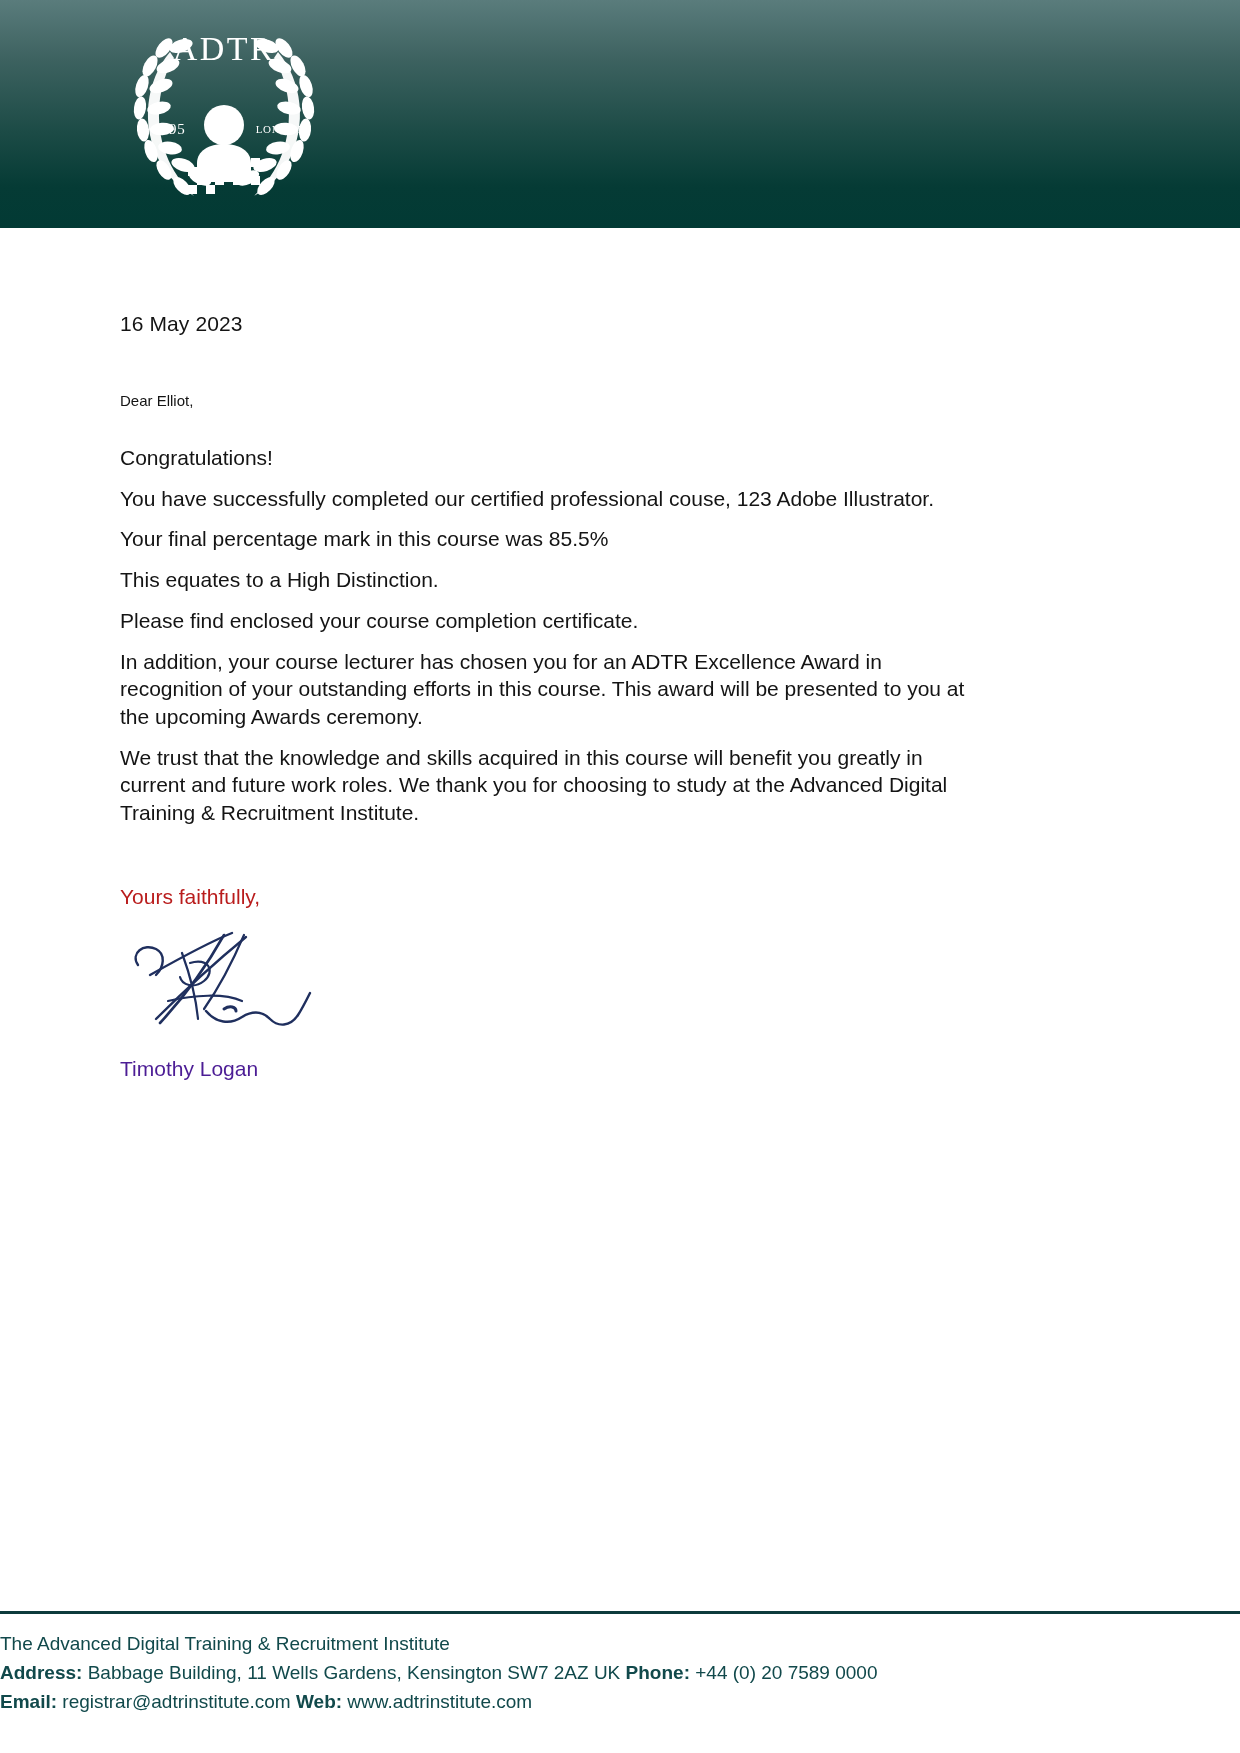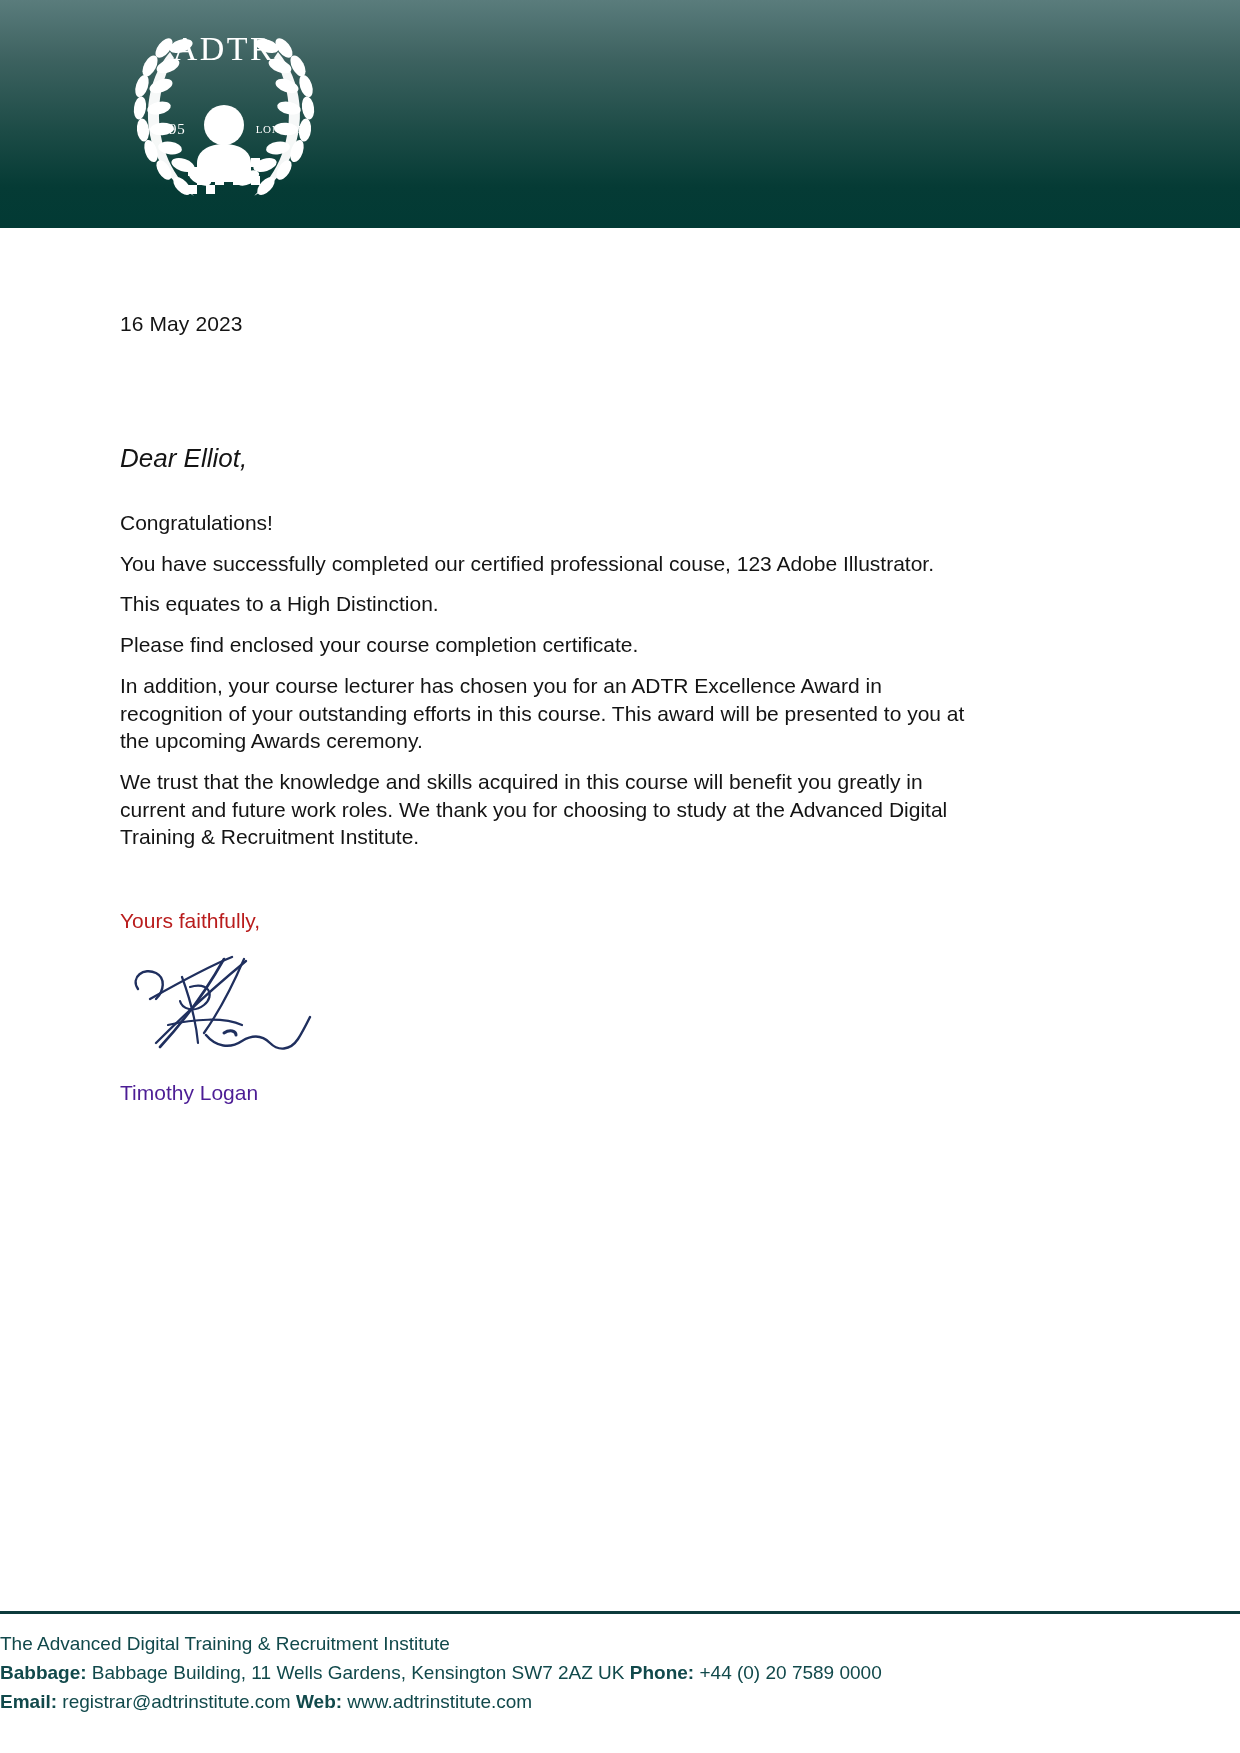--- a/index.html
+++ b/index.html
@@ -45,24 +45,23 @@
     padding: 16px 120px;
     box-sizing: border-box;
   }
   .date-line {
     margin-top: 68px;
     font-size: 21px;
     color: #141414;
     letter-spacing: .1px;
   }
   .salutation {
-    margin-top: 107px;
-    font-size: 26px;
-    color: #141414;
-    font-style: italic;
+    margin-top: 56px;
+    font-size: 15px;
+    color: #141414;
   }
   .para {
     margin-top: 13px;
     font-size: 21px;
     line-height: 1.32;
     color: #141414;
     max-width: 855px;
   }
   .para.first-body { margin-top: 35px; }
   .closing {
@@ -192,20 +191,21 @@
   <div class="letter">
 
     <div class="date-line">16 May 2023</div>
 
     <div class="salutation">Dear Elliot,</div>
 
     <div class="para first-body">Congratulations!</div>
 
     <div class="para">You have successfully completed our certified professional couse, 123 Adobe Illustrator.</div>
 
+    <div class="para">Your final percentage mark in this course was 85.5%</div>
 
     <div class="para">This equates to a High Distinction.</div>
 
     <div class="para">Please find enclosed your course completion certificate.</div>
 
     <div class="para">In addition, your course lecturer has chosen you for an ADTR Excellence Award in recognition of your outstanding efforts in this course. This award will be presented to you at the upcoming Awards ceremony.</div>
 
     <div class="para">We trust that the knowledge and skills acquired in this course will benefit you greatly in current and future work roles. We thank you for choosing to study at the Advanced Digital Training &amp; Recruitment Institute.</div>
 
     <div class="closing">Yours faithfully,</div>
@@ -238,21 +238,21 @@
     </div>
 
     <div class="sig-name">Timothy Logan</div>
   </div>
 
   <div class="footer-rule"></div>
 
   <div class="footer">
     <div class="f-line">The Advanced Digital Training &amp; Recruitment Institute</div>
     <div class="f-line">
-      <b>Babbage:</b>
+      <b>Address:</b>
       <span>Babbage Building, 11 Wells Gardens, Kensington SW7 2AZ UK</span>
       <b>Phone:</b>
       <span>+44 (0) 20 7589 0000</span>
     </div>
     <div class="f-line">
       <b>Email:</b>
       <span>registrar@adtrinstitute.com</span>
       <b>Web:</b>
       <span>www.adtrinstitute.com</span>
     </div>

